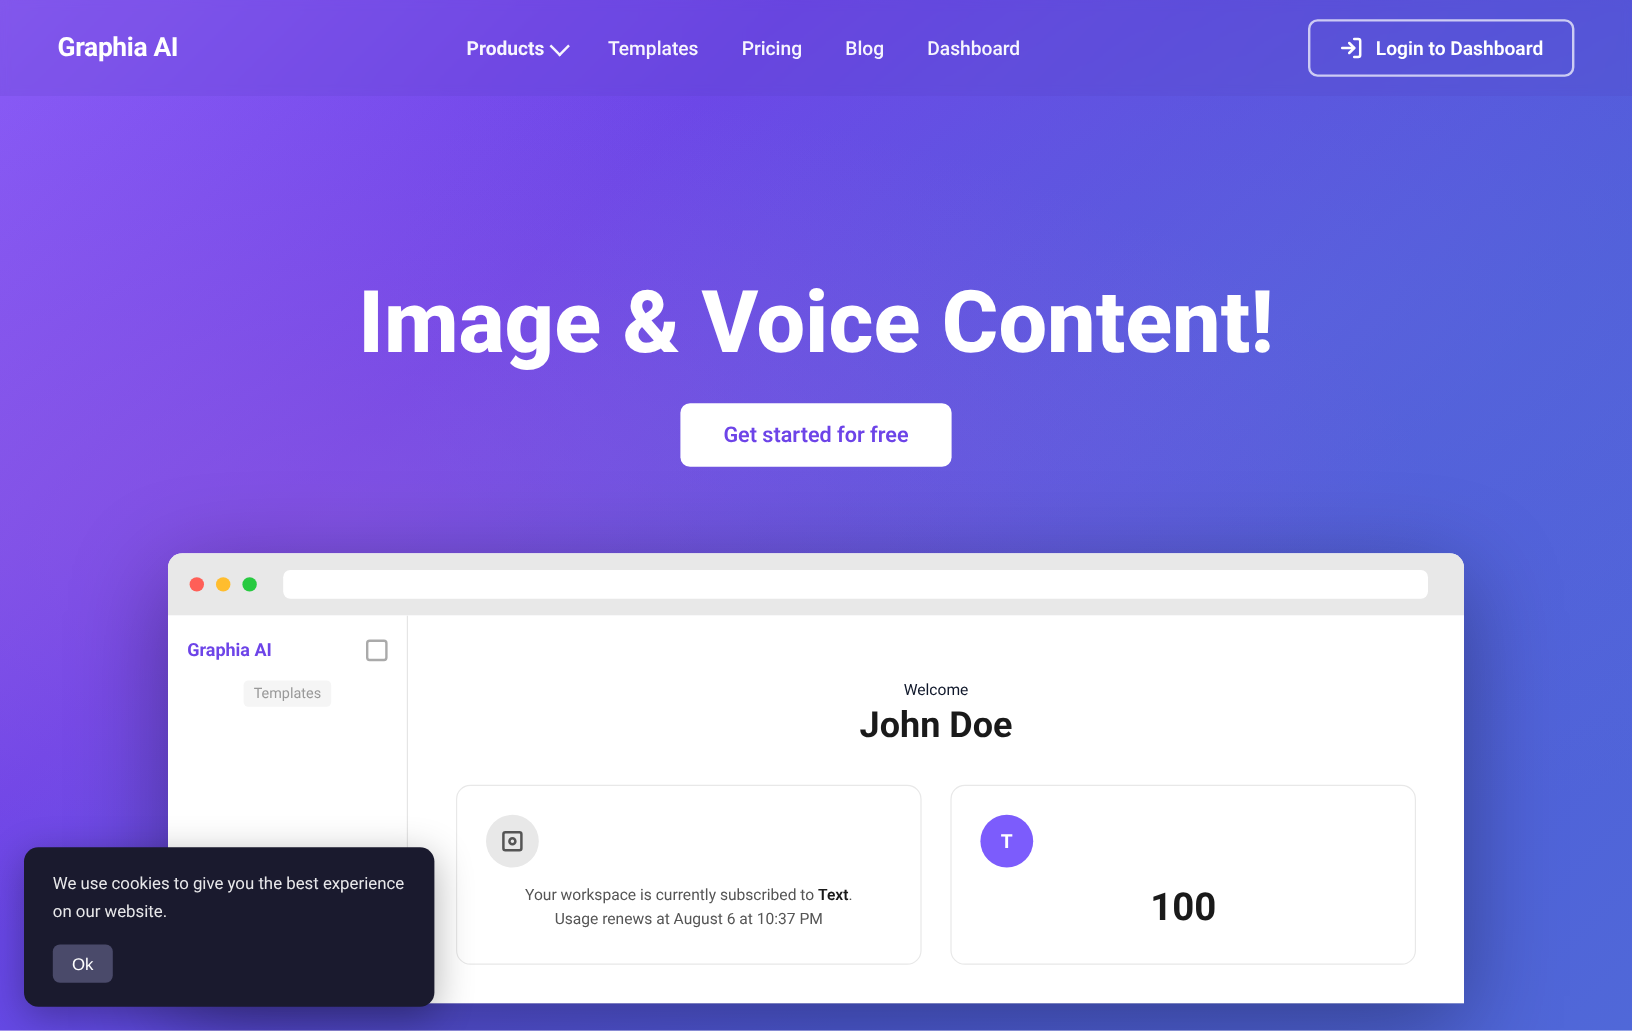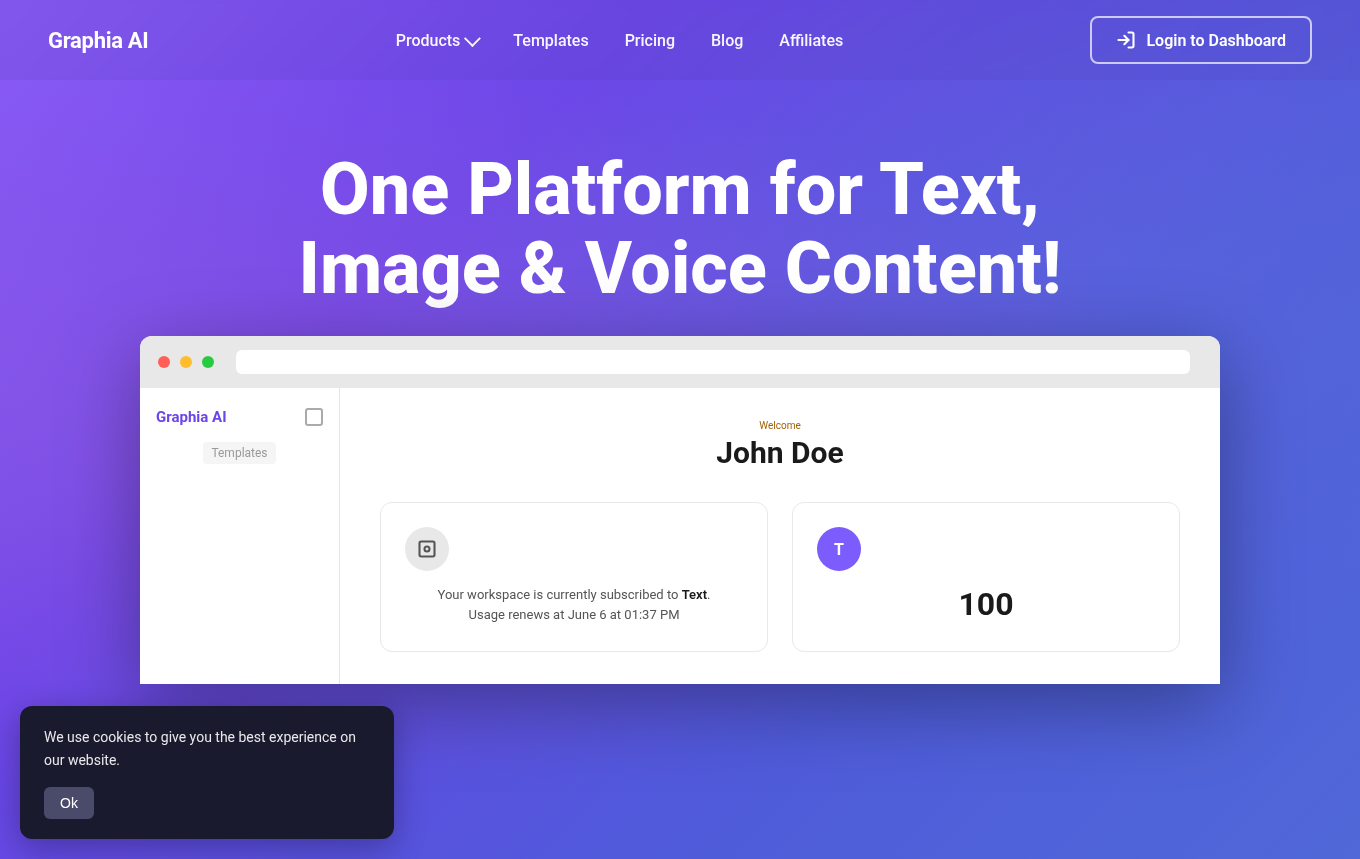--- a/index.html
+++ b/index.html
@@ -34,20 +34,21 @@
       color: #fff;
       text-decoration: none;
       font-size: 16px;
       font-weight: 500;
       opacity: 0.95;
     }
     .nav-links .products-link {
       display: flex;
       align-items: center;
       gap: 5px;
+      font-weight: bold;
     }
     .chevron-down {
       display: inline-block;
       width: 12px;
       height: 12px;
       border-right: 2px solid #fff;
       border-bottom: 2px solid #fff;
       transform: rotate(45deg) translateY(-2px);
     }
     .login-btn {
@@ -194,23 +195,24 @@
       background: #f5f5f5;
       border-radius: 4px;
       display: inline-block;
     }
     .mockup-main {
       flex: 1;
       padding: 32px 40px;
       background: #fff;
     }
     .mockup-welcome {
-      font-size: 10px;
-      color: #a16207;
+      font-size: 13px;
+      color: #0f172a;
       margin-bottom: 4px;
+      margin-top: 23px;
     }
     .mockup-username {
       font-size: 30px;
       font-weight: 700;
       color: #1a1a1a;
       margin-bottom: 32px;
     }
     .mockup-cards {
       display: flex;
       gap: 24px;
@@ -251,21 +253,21 @@
 
     
     .cookie-banner {
       position: fixed;
       bottom: 20px;
       left: 20px;
       background: #1a1a2e;
       color: #fff;
       border-radius: 12px;
       padding: 20px 24px;
-      width: 374px;
+      width: 342px;
       display: flex;
       flex-direction: column;
       gap: 16px;
       z-index: 200;
       box-shadow: 0 8px 32px rgba(0,0,0,0.3);
     }
     .cookie-text {
       font-size: 14px;
       line-height: 1.6;
       color: rgba(255,255,255,0.9);
@@ -298,40 +300,41 @@
     <li>
       <a href="#">Templates</a>
     </li>
     <li>
       <a href="#">Pricing</a>
     </li>
     <li>
       <a href="#">Blog</a>
     </li>
     <li>
-      <a href="#">Affiliates</a>
+      <a href="#">Dashboard</a>
     </li>
   </ul>
 
   <a href="#" class="login-btn">
     <svg class="login-icon" viewBox="0 0 24 24" fill="none" stroke="white" stroke-width="2.5" stroke-linecap="round" stroke-linejoin="round">
       <path d="M15 3h4a2 2 0 0 1 2 2v14a2 2 0 0 1-2 2h-4"></path>
       <polyline points="10 17 15 12 10 7"></polyline>
       <line x1="15" y1="12" x2="3" y2="12"></line>
     </svg>
     <span>Login to Dashboard</span>
   </a>
 </nav>
 
 <section class="hero">
   <div class="hero-content">
     <h1 class="hero-title">
-      <span>One Platform for Text,</span><br>
+      <br>
       <span>Image &amp; Voice Content!</span>
     </h1>
+    <a href="#" class="cta-btn">Get started for free</a>
   </div>
 
   <div class="dashboard-mockup">
     <div class="mockup-titlebar">
       <span class="dot dot-red"></span>
       <span class="dot dot-yellow"></span>
       <span class="dot dot-green"></span>
       <div class="mockup-urlbar"></div>
     </div>
     <div class="mockup-body">
@@ -348,21 +351,21 @@
         <div class="mockup-cards">
           <div class="mockup-card">
             <div class="mockup-card-icon icon-gray">
               <svg width="20" height="20" viewBox="0 0 24 24" fill="none" stroke="#555" stroke-width="2.5" stroke-linecap="round" stroke-linejoin="round">
                 <rect x="3" y="3" width="18" height="18" rx="2"></rect>
                 <circle cx="12" cy="12" r="3"></circle>
               </svg>
             </div>
             <div class="mockup-card-text">
               <span>Your workspace is currently subscribed to </span><strong>Text</strong>.<br>
-              <span>Usage renews at June 6 at 01:37 PM</span>
+              <span>Usage renews at August 6 at 10:37 PM</span>
             </div>
           </div>
           <div class="mockup-card">
             <div class="mockup-card-icon icon-purple">
               <span>T</span>
             </div>
             <div class="mockup-credits-num">100</div>
 
           </div>
         </div>

